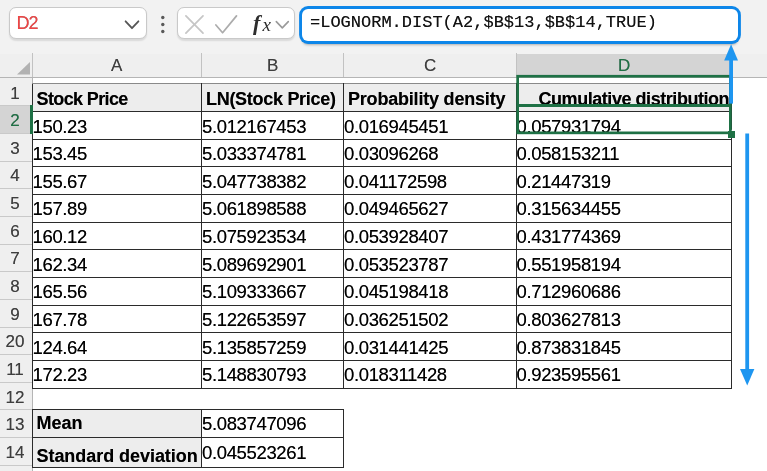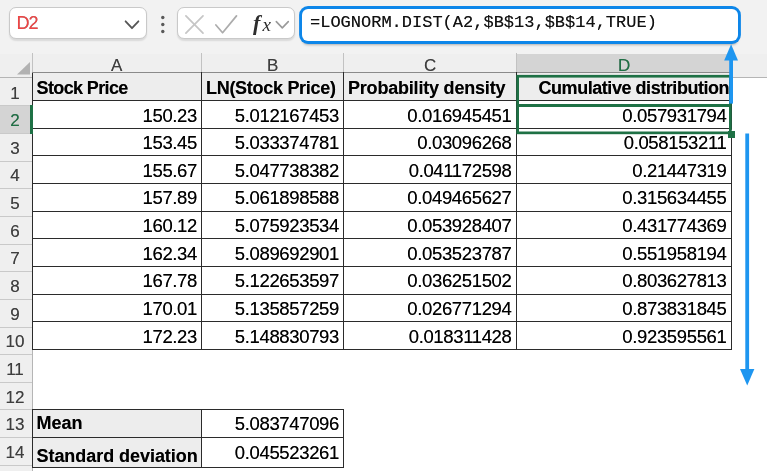--- a/index.html
+++ b/index.html
@@ -18,22 +18,22 @@
 
 #rowhdr{left:0;top:78px;width:32px;height:393px;background:#EFEFEF;border-right:1px solid #B5B5B5}
 .rnum{position:absolute;width:30px;text-align:center;line-height:27.65px;font-size:17px;color:#3E3E3E;transform:translateY(2.4px);text-shadow:0 0 0.35px rgba(60,60,60,0.6)}
 .hsep{position:absolute;left:0;width:32px;height:1px;background:#C9C9C9}
 #r2h{left:0;top:105.5px;width:30px;height:28px;background:#D4D4D4}
 #r2s{left:29.6px;top:104.8px;width:3.4px;height:29px;background:#1E7145}
 
 table{border-collapse:collapse;table-layout:fixed;position:absolute;font-family:"Liberation Sans",sans-serif}
 td{border:1px solid #2B2B2B;overflow:hidden;white-space:nowrap;padding:0}
 .hc{background:#EDEDED;font-weight:bold;font-size:18px;color:#000;text-align:left;padding-left:4px;padding-top:3px;text-shadow:0 0 0.4px rgba(0,0,0,0.5)}
-.nc{background:#fff;font-size:18.5px;color:#000;text-align:right;padding-right:4px;padding-top:2px;letter-spacing:-0.35px;text-shadow:0 0 0.4px rgba(0,0,0,0.65)}
-#t1{left:31.5px;top:72px}
+.nc{background:#fff;font-size:18.5px;color:#000;padding-right:4px;padding-top:2px;letter-spacing:-0.35px;text-shadow:0 0 0.4px rgba(0,0,0,0.65)}
+#t1{left:31.5px;top:83px}
 #t2{left:31.5px;top:409px}
 
 #seldiv{left:518.9px;top:104.3px;width:210.7px;height:2.7px;background:#1E7145}
 #handle{left:728.2px;top:130.6px;width:7.2px;height:7.2px;background:#1E7145;box-shadow:-1.2px -1.2px 0 #fff}
 svg{position:absolute;left:0;top:0}
 #t1 .hc{padding-top:4px}
 #t1 tr:first-child td{border-top:1px solid #8A8A8A}
 </style></head><body>
 <div id="s">
 <div class="abs" id="topbg"></div>
@@ -99,29 +99,35 @@
           <td class="nc">0.053928407</td>
           <td class="nc">0.431774369</td>
         </tr>
 <tr style="height:27.65px">
           <td class="nc">162.34</td>
           <td class="nc">5.089692901</td>
           <td class="nc">0.053523787</td>
           <td class="nc">0.551958194</td>
         </tr>
 <tr style="height:27.65px">
+          <td class="nc">165.56</td>
+          <td class="nc">5.109333667</td>
+          <td class="nc">0.045198418</td>
+          <td class="nc">0.712960686</td>
+        </tr>
+<tr style="height:27.65px">
           <td class="nc">167.78</td>
           <td class="nc">5.122653597</td>
           <td class="nc">0.036251502</td>
           <td class="nc">0.803627813</td>
         </tr>
 <tr style="height:27.65px">
-          <td class="nc">170.01</td>
+          <td class="nc">124.64</td>
           <td class="nc">5.135857259</td>
-          <td class="nc">0.026771294</td>
+          <td class="nc">0.031441425</td>
           <td class="nc">0.873831845</td>
         </tr>
 <tr style="height:27.65px">
           <td class="nc">172.23</td>
           <td class="nc">5.148830793</td>
           <td class="nc">0.018311428</td>
           <td class="nc">0.923595561</td>
         </tr>
 </tbody>
     </table>
@@ -145,21 +151,21 @@
 
 <div class="rnum" style="top:77.5px">1</div>
 <div class="rnum" style="top:105.14px;color:#1E7145">2</div>
 <div class="rnum" style="top:132.8px">3</div>
 <div class="rnum" style="top:160.45px">4</div>
 <div class="rnum" style="top:188.1px">5</div>
 <div class="rnum" style="top:215.74px">6</div>
 <div class="rnum" style="top:243.4px">7</div>
 <div class="rnum" style="top:271.03px">8</div>
 <div class="rnum" style="top:298.68px">9</div>
-<div class="rnum" style="top:326.32px">10</div>
+<div class="rnum" style="top:326.32px">20</div>
 <div class="rnum" style="top:353.97px">11</div>
 <div class="rnum" style="top:381.62px">12</div>
 <div class="rnum" style="top:409.27px">13</div>
 <div class="rnum" style="top:436.92px">14</div>
 <div class="hsep" style="top:105.3px"></div>
 <div class="hsep" style="top:133px"></div>
 <div class="hsep" style="top:160.6px"></div>
 <div class="hsep" style="top:188.3px"></div>
 <div class="hsep" style="top:215.9px"></div>
 <div class="hsep" style="top:243.6px"></div>

